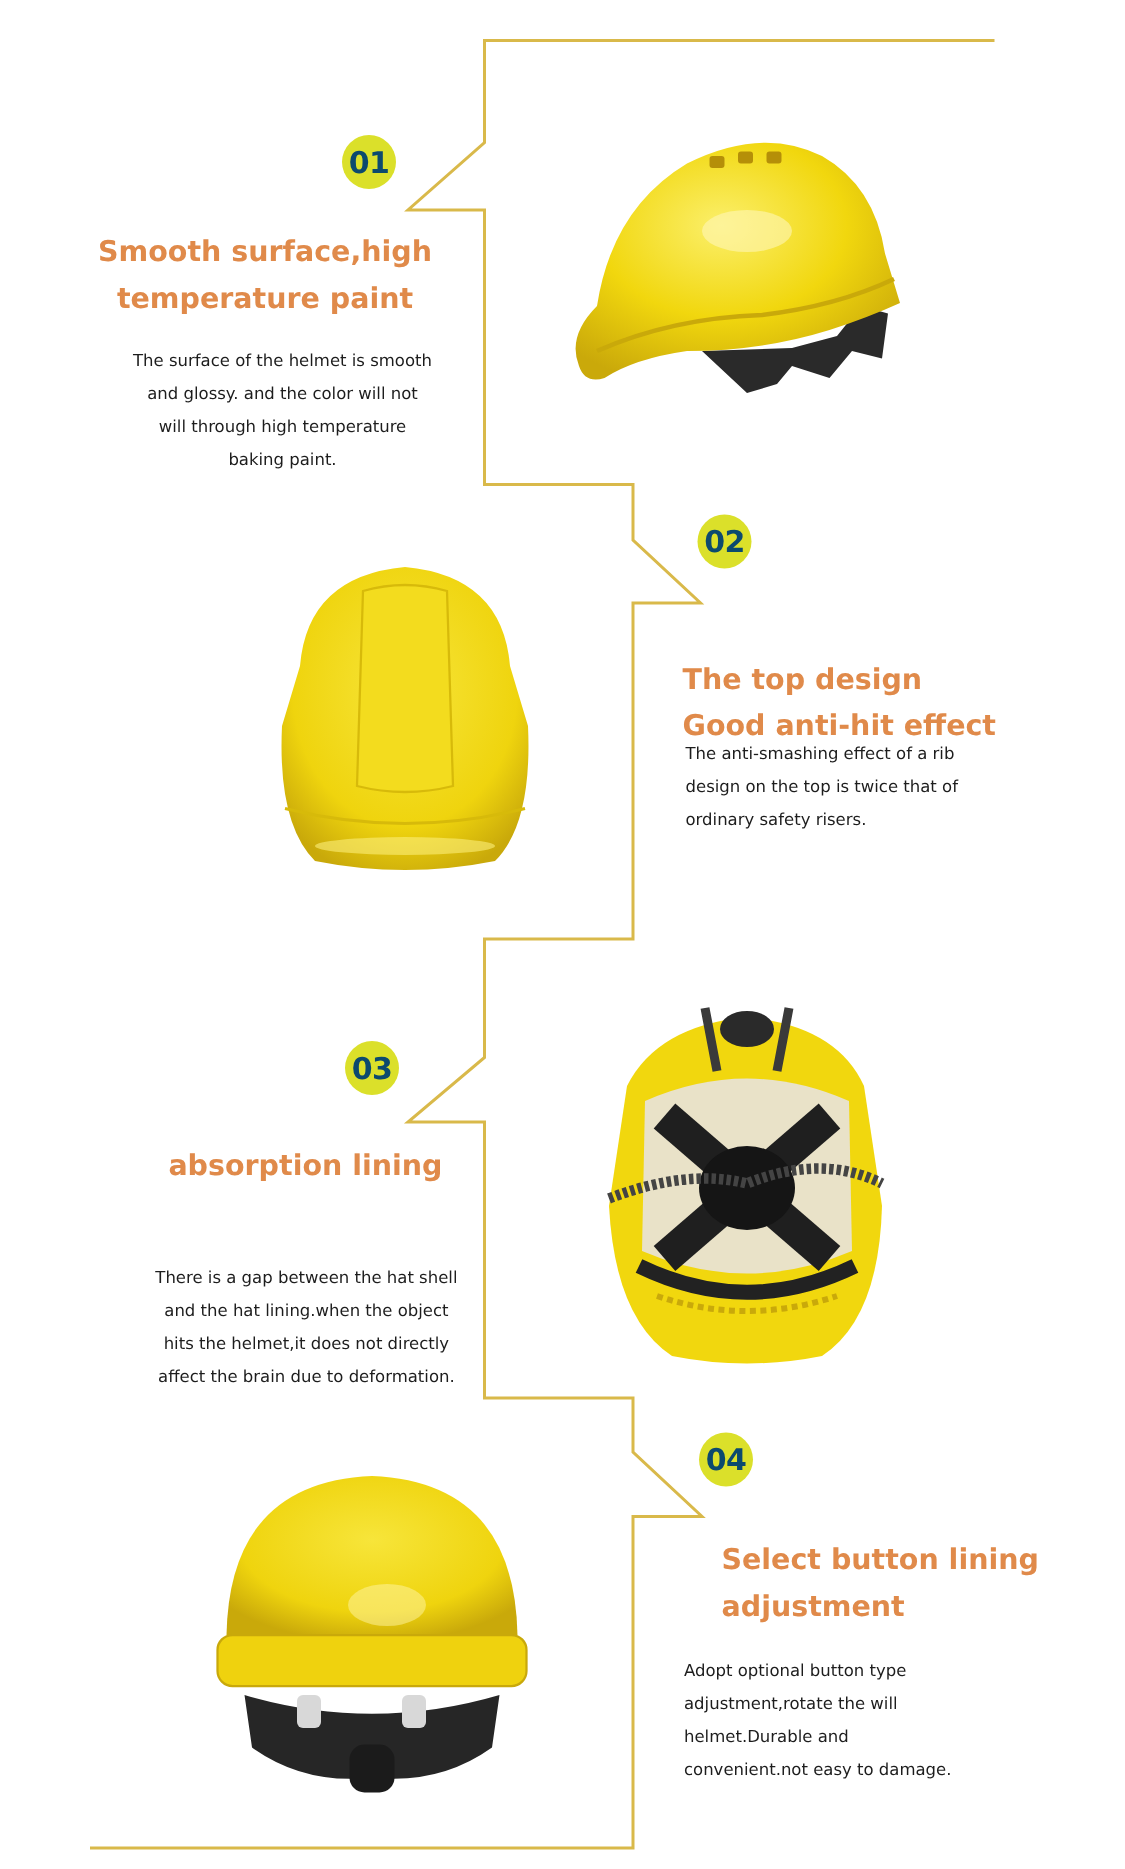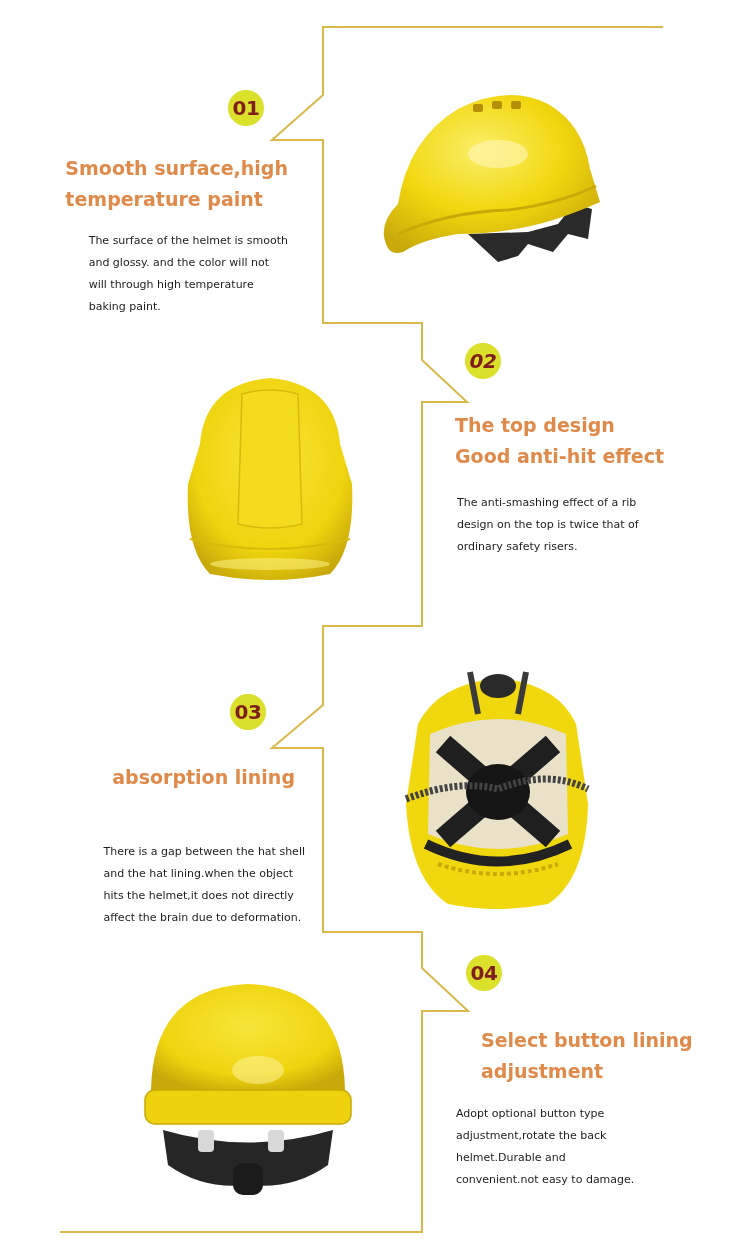--- a/index.html
+++ b/index.html
@@ -1,27 +1,27 @@
 <!DOCTYPE html>
 <html><head>
 <meta charset="utf-8">
 <style>
   html, body { margin: 0; padding: 0; background: #ffffff; }
   body { width: 750px; height: 1246px; position: relative; overflow: hidden;
          font-family: "DejaVu Sans", "Liberation Sans", sans-serif; }
   .connector { position: absolute; left: 0; top: 0; width: 750px; height: 1246px; pointer-events: none; }
   .badge { position: absolute; width: 36px; height: 36px; border-radius: 50%;
-           background: var(--badge-bg, #dbe02a); color: #7f1d1d; font-weight: bold;
+           background: var(--badge-bg, #dbe02a); color: #0c4a6e; font-weight: bold;
            font-size: 20px; line-height: 36px; text-align: center;
            font-family: "DejaVu Sans", sans-serif; letter-spacing: -0.5px; }
   .title { position: absolute; color: #e08a4a; font-weight: bold; font-size: 19px; line-height: 31px;
            font-family: "DejaVu Sans", sans-serif; }
   .desc { position: absolute; color: #1d1d1d; font-size: 11px; line-height: 22px;
           font-family: "DejaVu Sans", sans-serif; }
-  .right-align { text-align: left; }
+  .right-align { text-align: center; }
   .title span, .desc span { display: block; white-space: nowrap; }
   .helmet { position: absolute; }
 </style>
 </head>
 <body>
 
 <svg class="connector" viewBox="0 0 750 1246">
   <polyline fill="none" stroke="#d9b94a" stroke-width="2" points="663,27 323,27 323,95 272,140 323,140 323,323 422,323 422,360 467,402 422,402 422,626 323,626 323,705 272,748 323,748 323,932 422,932 422,968 468,1011 422,1011 422,1232 60,1232"></polyline>
 </svg>
 
@@ -55,22 +55,22 @@
 
     <rect x="95" y="20" width="10" height="8" rx="2" fill="#b58f08"></rect>
     <rect x="114" y="17" width="10" height="8" rx="2" fill="#b58f08"></rect>
     <rect x="133" y="17" width="10" height="8" rx="2" fill="#b58f08"></rect>
 
     <ellipse cx="120" cy="70" rx="30" ry="14" fill="#fff7b8" opacity="0.6"></ellipse>
   </svg>
 </section>
 
 <section>
-  <div class="badge" style="left:465px;top:343px;font-style:italic;">02</div>
-  <div class="title" style="left:455px;top:410px;">
+  <div class="badge" style="left:465px;top:343px;">02</div>
+  <div class="title" style="left:455px;top:438px;">
     <span>The top design</span>
     <span>Good anti-hit effect</span>
   </div>
   <div class="desc" style="left:457px;top:492px;">
     <span>The anti-smashing effect of a rib</span>
     <span>design on the top is twice that of</span>
     <span>ordinary safety risers.</span>
   </div>
   <svg class="helmet" style="left:180px;top:374px;" width="180" height="210" viewBox="0 0 180 210">
     <defs>
@@ -116,21 +116,21 @@
 </section>
 
 <section>
   <div class="badge" style="left:466px;top:955px;">04</div>
   <div class="title" style="left:453px;top:1025px;margin-left:28px;">
     <span>Select button lining</span>
     <span>adjustment</span>
   </div>
   <div class="desc" style="left:456px;top:1103px;">
     <span>Adopt optional button type</span>
-    <span>adjustment,rotate the back</span>
+    <span>adjustment,rotate the will</span>
     <span>helmet.Durable and</span>
     <span>convenient.not easy to damage.</span>
   </div>
   <svg class="helmet" style="left:143px;top:980px;" width="210" height="220" viewBox="0 0 210 220">
     <defs>
       <radialGradient id="g4" cx="50%" cy="40%" r="65%">
         <stop offset="0" stop-color="#f7e53a"></stop>
         <stop offset="0.7" stop-color="#efd40e"></stop>
         <stop offset="1" stop-color="#c9a90a"></stop>
       </radialGradient>

